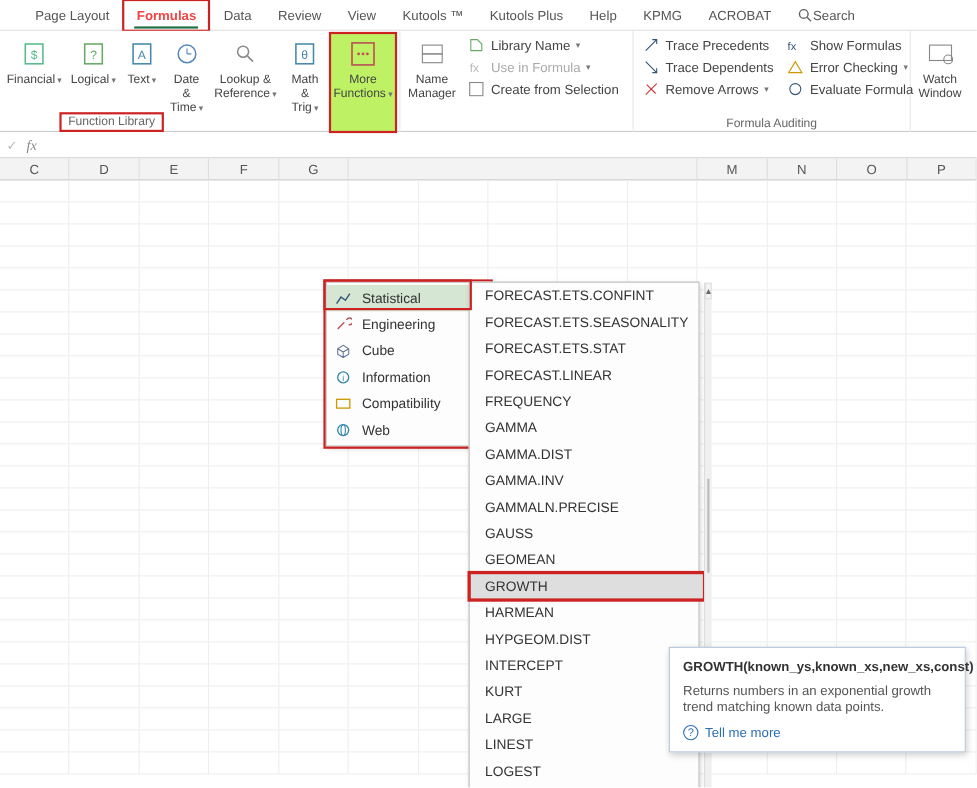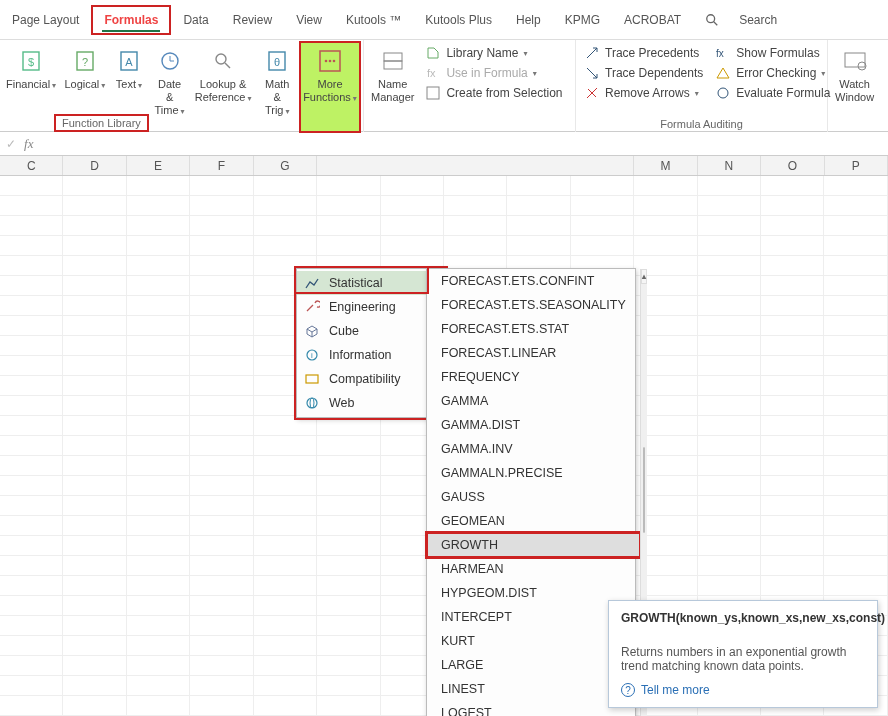--- a/index.html
+++ b/index.html
@@ -8,26 +8,26 @@
     font-family: "Segoe UI", Tahoma, sans-serif;
     font-size: 12px;
     color: #333;
     background: #fff;
     width: 888px;
     height: 716px;
     overflow: hidden;
     position: relative;
   }
   .tab-bar {
-    height: 40px;
+    height: 28px;
     display: flex;
     align-items: center;
     border-bottom: 1px solid #ddd;
     background: #fff;
-    padding-left: 0;
+    padding-left: 20px;
   }
   .tab {
     padding: 0 12px;
     height: 28px;
     line-height: 28px;
     cursor: pointer;
     color: #555;
     position: relative;
   }
   .tab.active {
@@ -36,21 +36,21 @@
   }
   .tab.active::after {
     content: '';
     position: absolute;
     bottom: 2px;
     left: 10px;
     right: 10px;
     height: 2px;
     background: #217346;
   }
-  .search-tab { display: flex; align-items: center; gap: 20px; }
+  .search-tab { display: flex; align-items: center; gap: 0; }
   .redbox { outline: 2px solid #c22; outline-offset: -1px; }
 
   .ribbon {
     height: 92px;
     display: flex;
     background: #fff;
     border-bottom: 1px solid #ccc;
     position: relative;
   }
   .rgroup {
@@ -205,21 +205,21 @@
     left: 608px; top: 444px;
     width: 270px;
     background: #fff;
     border: 1px solid #b7c8da;
     box-shadow: 1px 2px 6px rgba(0,0,0,.2);
     padding: 10px 12px 10px 12px;
     z-index: 20;
     font-size: 12px;
     color: #555;
   }
-  .tooltip .sig { font-weight: 700; color: #333; margin-bottom: 20px; }
+  .tooltip .sig { font-weight: 700; color: #333; margin-bottom: 8px; }
   .tooltip .link { color: #2a6fb5; display: flex; align-items: center; gap: 6px; margin-top: 10px; cursor: pointer; }
   .tooltip .link .qicon {
     width: 14px; height: 14px; border: 1.5px solid #2a6fb5; border-radius: 50%;
     display:flex;align-items:center;justify-content:center;font-size:10px;
   }
 
   svg { display: block; }
 </style>
 </head>
 <body>

